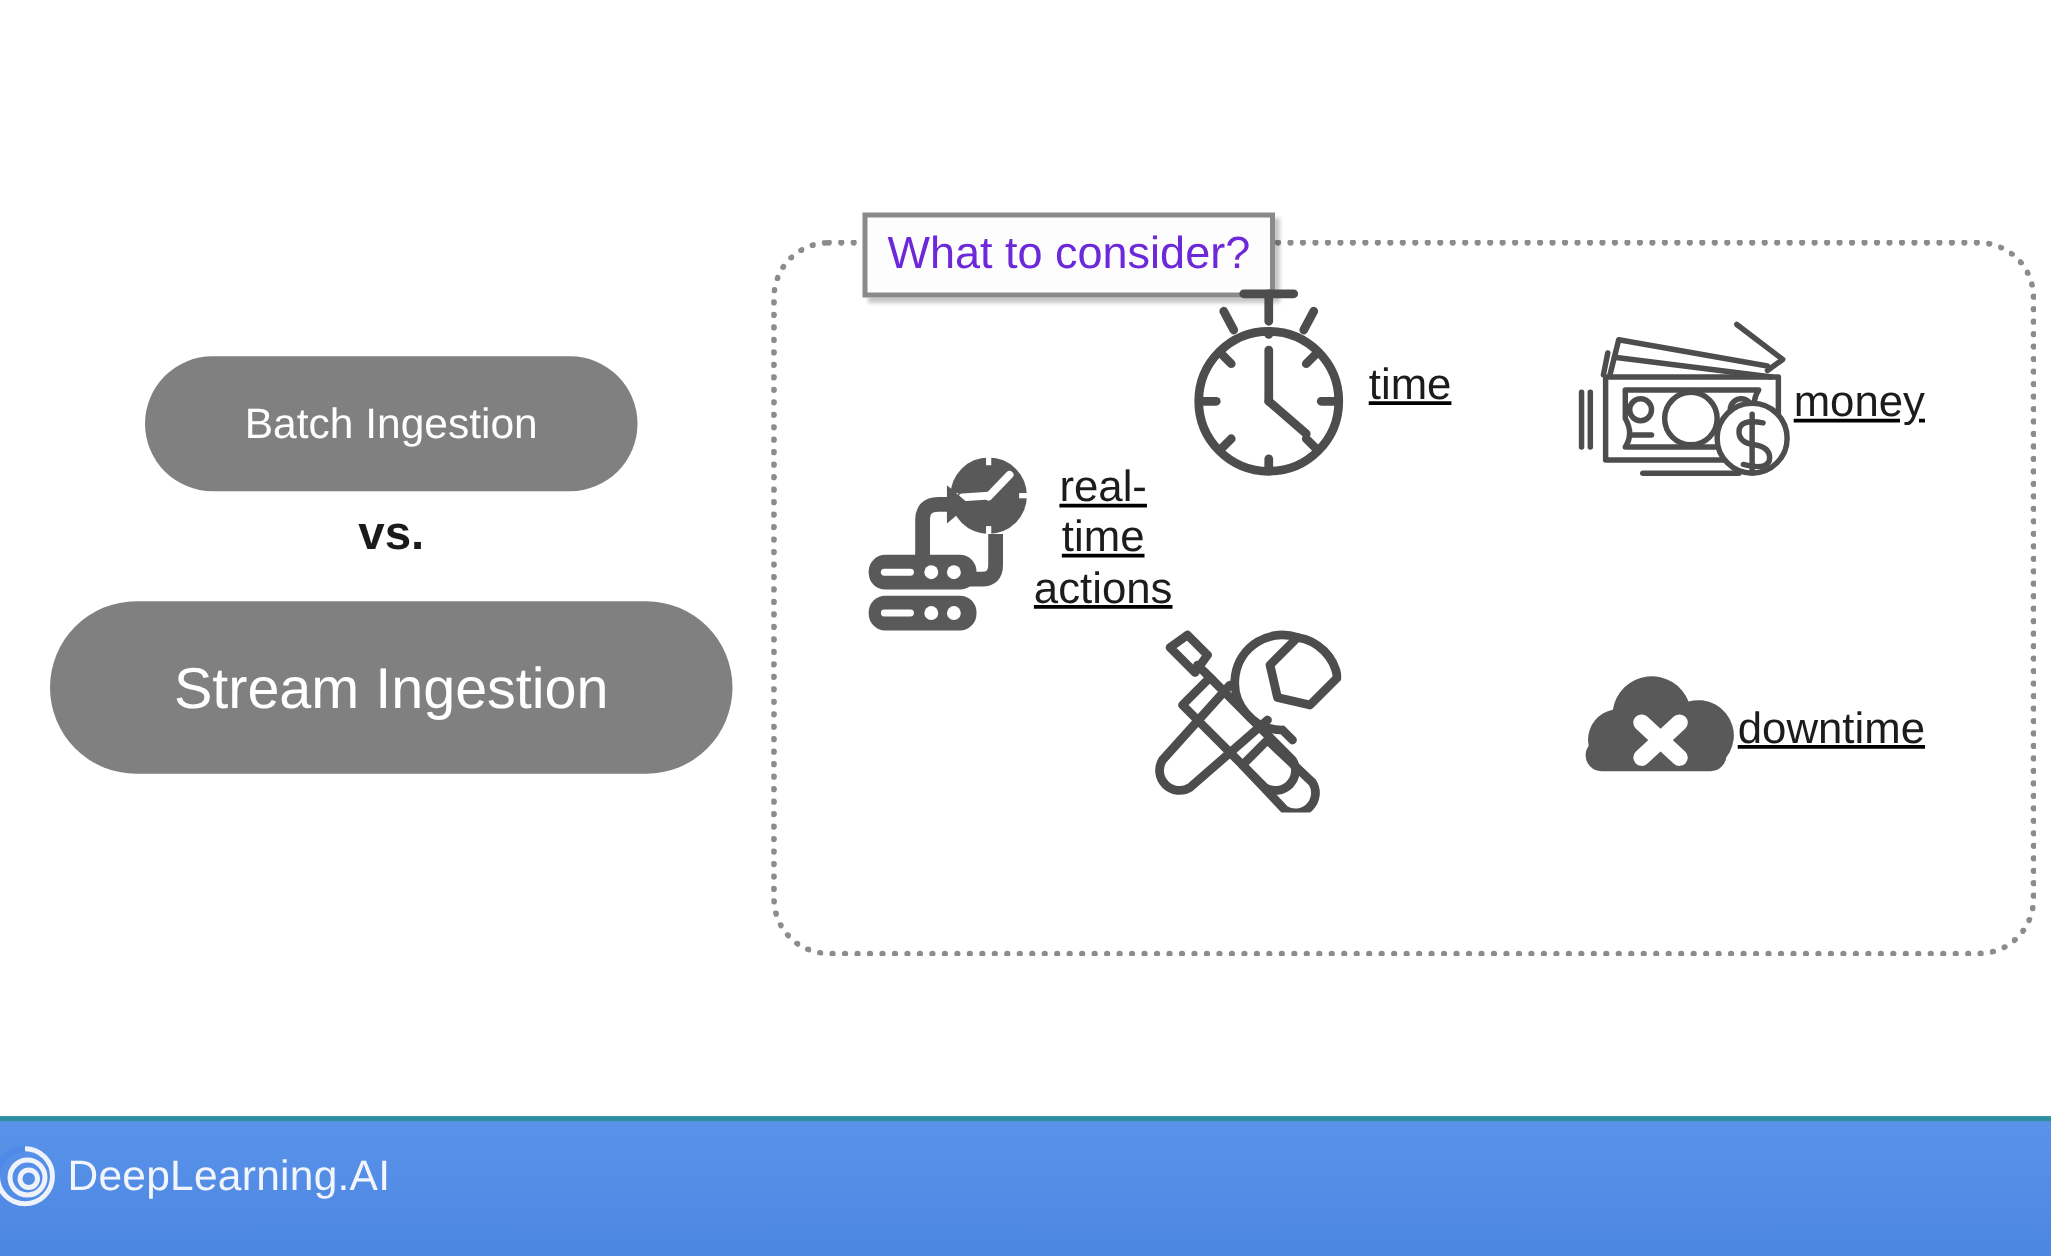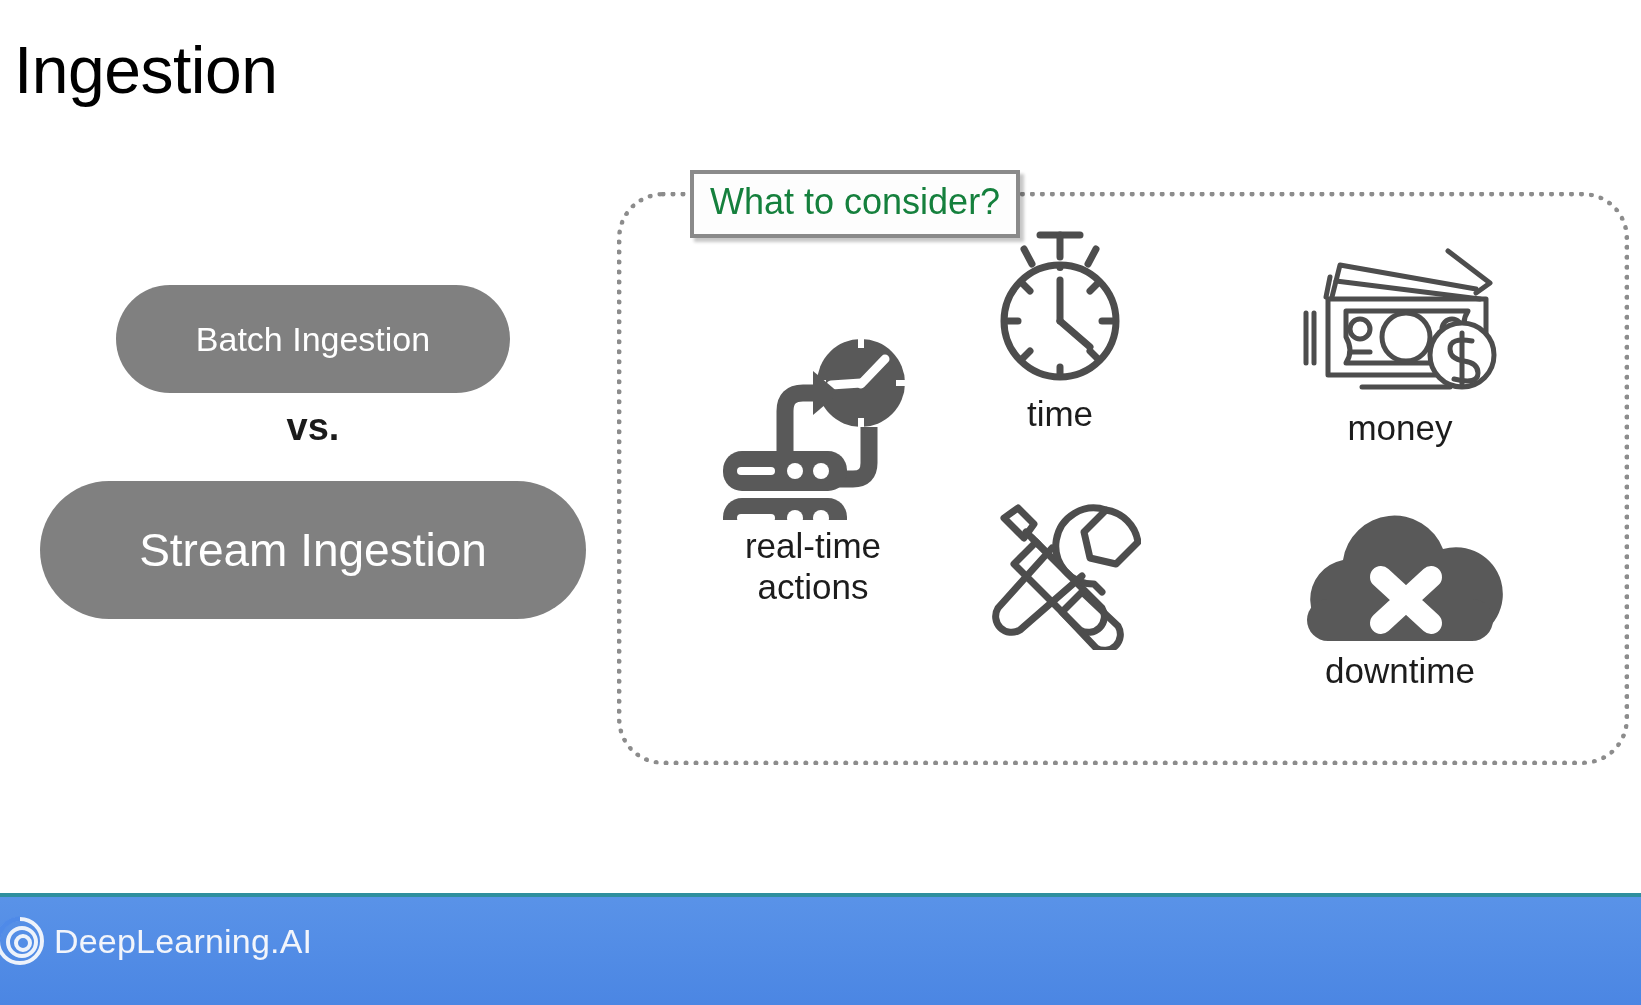--- a/index.html
+++ b/index.html
@@ -98,40 +98,40 @@
 
   .consider-label {
     position: absolute;
     left: 690px;
     top: 170px;
     background: #fdfdfd;
     border: 4px solid #8a8a8a;
     box-shadow: 4px 4px 3px rgba(0,0,0,0.22);
     padding: 7px 16px 11px 16px;
     font-size: 36px;
-    color: #15803d;
+    color: #6d28d9;
     white-space: nowrap;
     box-sizing: border-box;
   }
 
   
   .icon-grid {
     position: absolute;
     left: 640px;
     top: 225px;
     width: 968px;
     height: 520px;
   }
 
   .icon-cell {
     position: absolute;
     display: flex;
-    flex-direction: column;
     align-items: center;
     justify-content: flex-start;
+    text-decoration: underline;
   }
 
   .icon-art {
     display: block;
   }
 
   .icon-label {
     margin-top: 6px;
     font-size: 35px;
     color: #1c1c1c;
@@ -177,21 +177,20 @@
     color: #f2f5fb;
     letter-spacing: 0.2px;
     font-weight: 400;
   }
 </style>
 </head>
 <body>
 
 <div class="slide">
 
-  <div class="slide-title">Ingestion</div>
 
   <div class="left-col">
 
     <div class="pill pill-batch">
       <span>Batch Ingestion</span>
     </div>
 
     <div class="vs-label">vs.</div>
 
     <div class="pill pill-stream">

